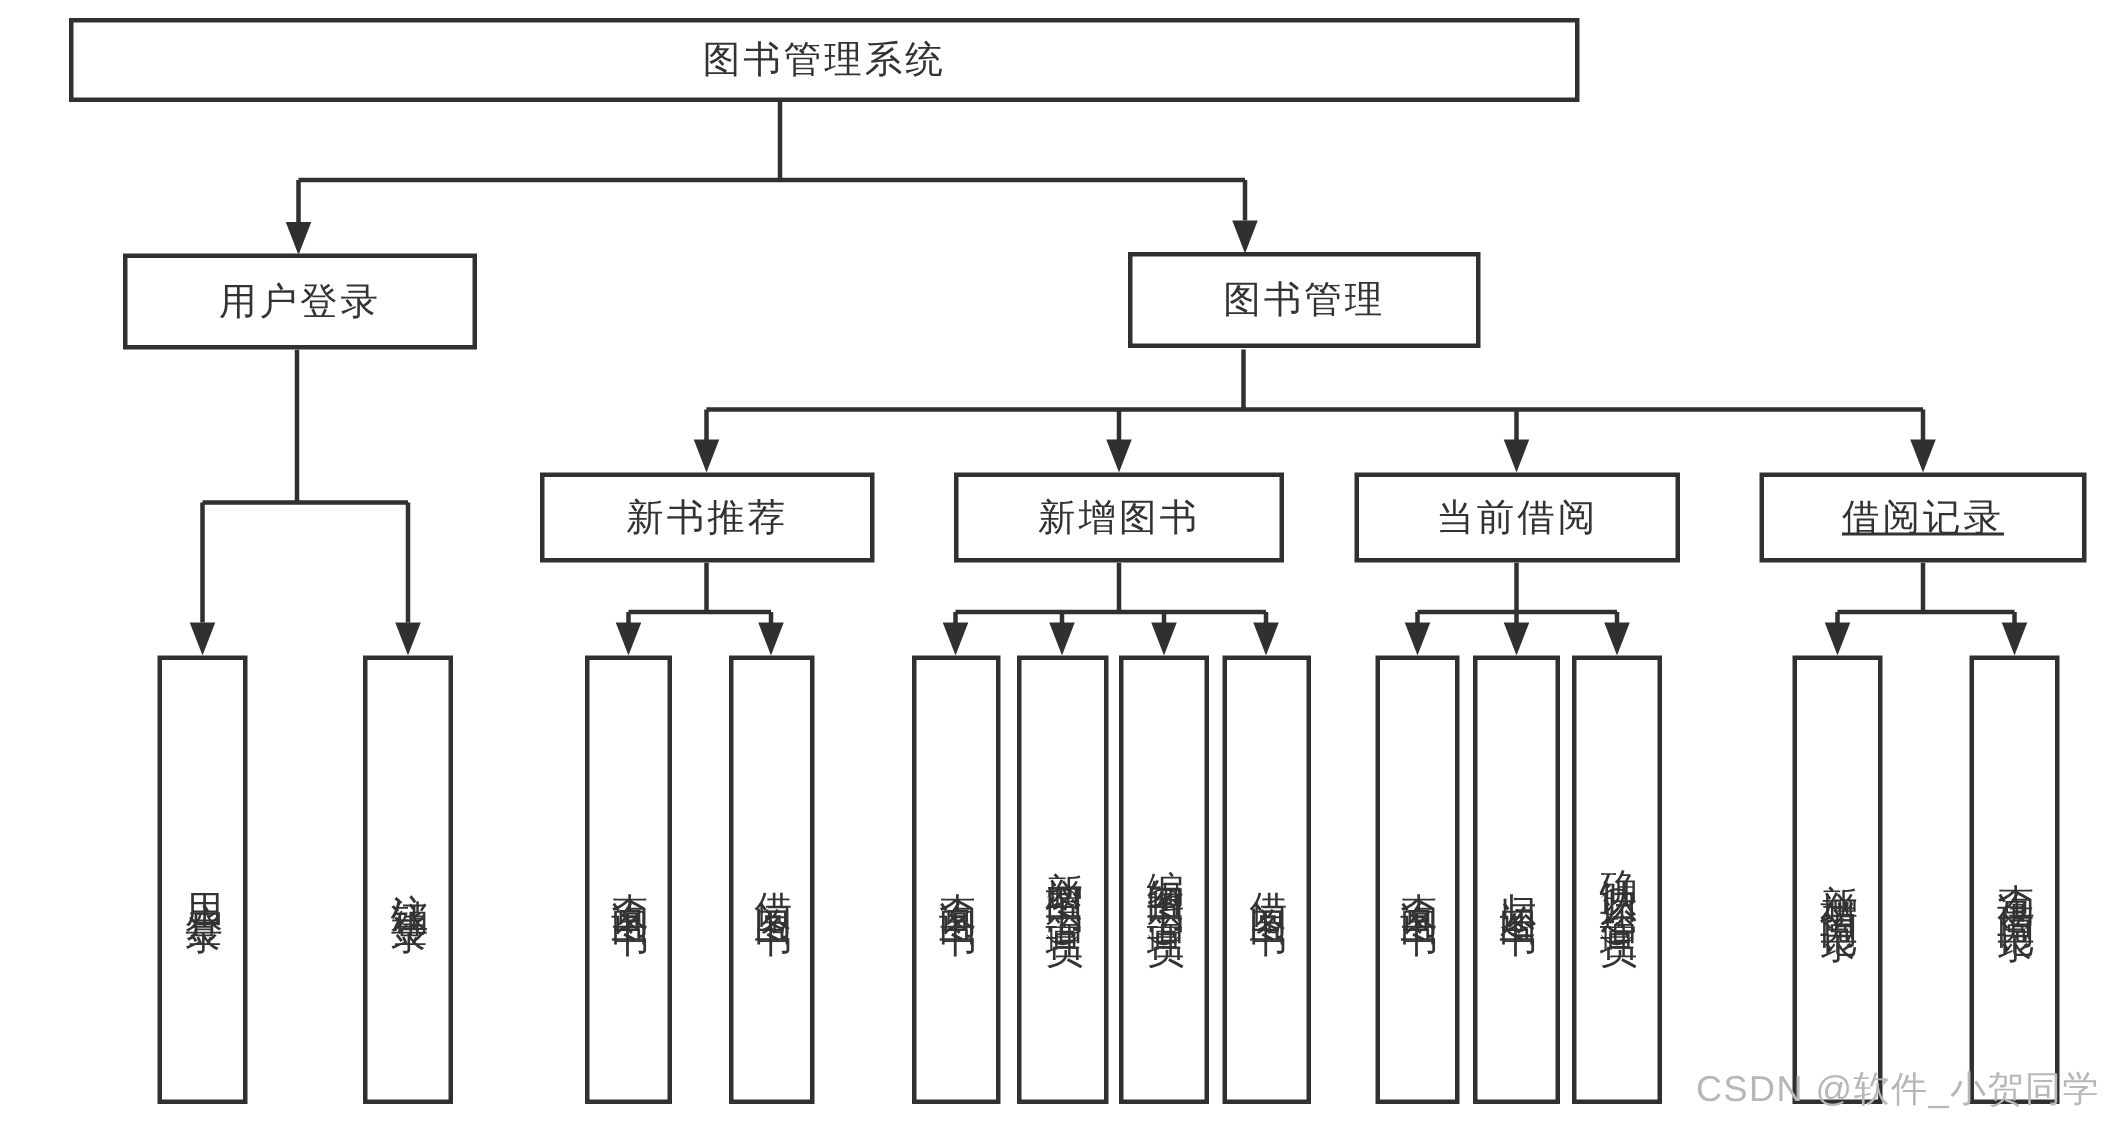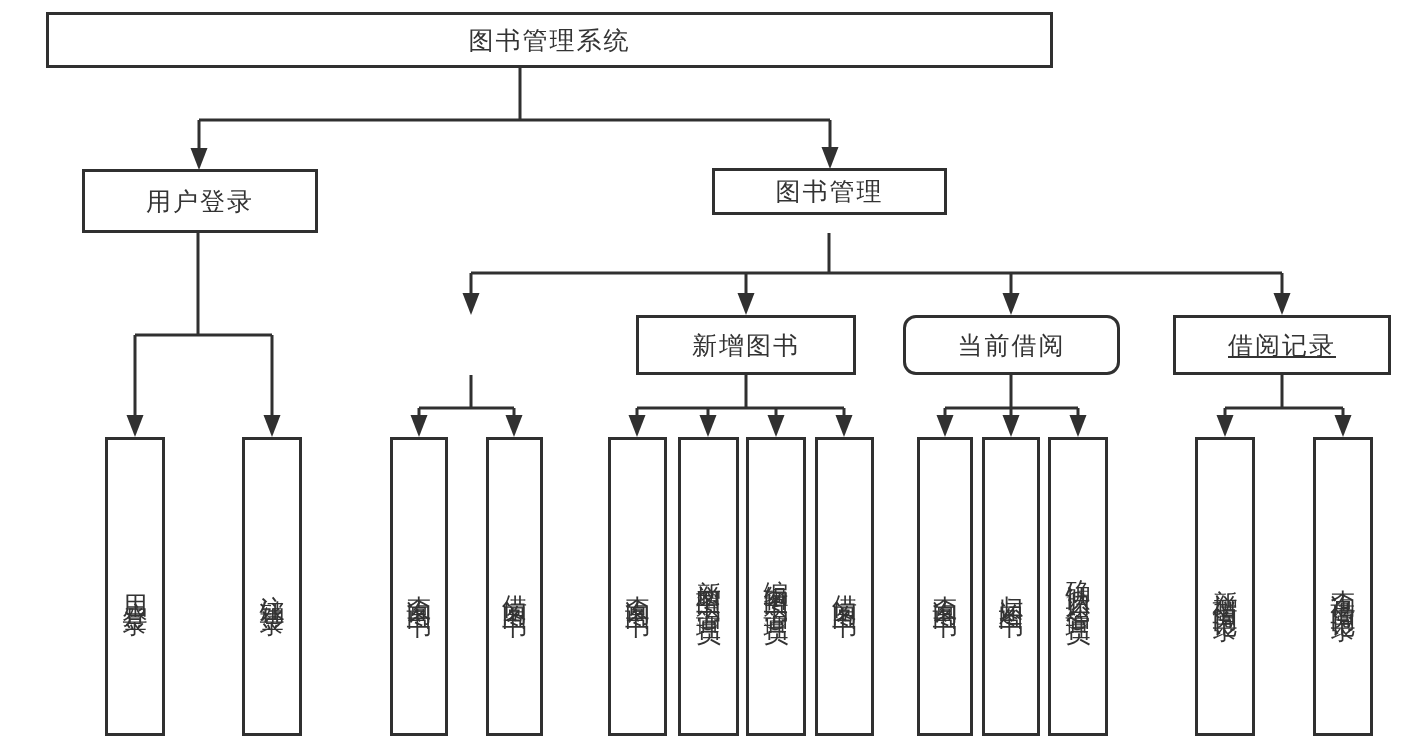--- a/index.html
+++ b/index.html
@@ -26,24 +26,24 @@
     color:var(--text);white-space:nowrap;line-height:1;
   }
   .hnode{font-size:25px;letter-spacing:2px;}
   .vnode{
     writing-mode:vertical-rl;text-orientation:mixed;
     font-size:25px;letter-spacing:6px;
   }
   
   #n-root   {left:14px;  top:12px;  width:1007px; height:56px;margin-left:32px;}
   #n-login  {left:82px;  top:169px; width:236px;  height:64px;}
-  #n-mgmt   {left:712px; top:168px; width:235px;  height:47px;}
+  #n-mgmt   {left:752px; top:168px; width:235px;  height:64px;}
   #n-rec    {left:360px; top:315px; width:223px;  height:60px;}
   #n-borrow {left:636px; top:315px; width:220px;  height:60px;}
-  #n-cur    {left:903px; top:315px; width:217px;  height:60px;border-radius:13px;}
+  #n-cur    {left:903px; top:315px; width:217px;  height:60px;}
   #n-recs   {left:1173px;top:315px; width:218px;  height:60px;text-decoration:underline;}
   
   .vnode{top:437px;height:299px;}
   #n-login-c1 {left:105px; width:60px;}
   #n-login-c2 {left:242px; width:60px;}
   #n-rec-c1   {left:390px; width:58px;}
   #n-rec-c2   {left:486px; width:57px;}
   #n-bor-c1   {left:608px; width:59px;}
   #n-bor-c2   {left:678px; width:61px;}
   #n-bor-c3   {left:746px; width:60px;}
@@ -111,20 +111,21 @@
       <path class="arrow" d="M1216.5 415 L1233.5 415 L1225 437 Z"></path>
       <path class="arrow" d="M1334.5 415 L1351.5 415 L1343 437 Z"></path>
     </g>
   </svg>
 
   <div class="node hnode" id="n-root">图书管理系统</div>
 
   <div class="node hnode" id="n-login">用户登录</div>
   <div class="node hnode" id="n-mgmt">图书管理</div>
 
+  <div class="node hnode" id="n-rec">新书推荐</div>
   <div class="node hnode" id="n-borrow">新增图书</div>
   <div class="node hnode" id="n-cur">当前借阅</div>
   <div class="node hnode" id="n-recs">借阅记录</div>
 
   <div class="node vnode" id="n-login-c1">用户登录</div>
   <div class="node vnode" id="n-login-c2">注销登录</div>
 
   <div class="node vnode" id="n-rec-c1">查询图书</div>
   <div class="node vnode" id="n-rec-c2">借阅图书</div>
 
@@ -133,13 +134,14 @@
   <div class="node vnode" id="n-bor-c3">编辑图书（管理员）</div>
   <div class="node vnode" id="n-bor-c4">借阅图书</div>
 
   <div class="node vnode" id="n-cur-c1">查询图书</div>
   <div class="node vnode" id="n-cur-c2">归还图书</div>
   <div class="node vnode" id="n-cur-c3">确认归还（管理员）</div>
 
   <div class="node vnode" id="n-recs-c1">新增借阅记录</div>
   <div class="node vnode" id="n-recs-c2">查询借阅记录</div>
 
+  <div class="watermark">CSDN @软件_小贺同学</div>
 </div>
 
 </body></html>

